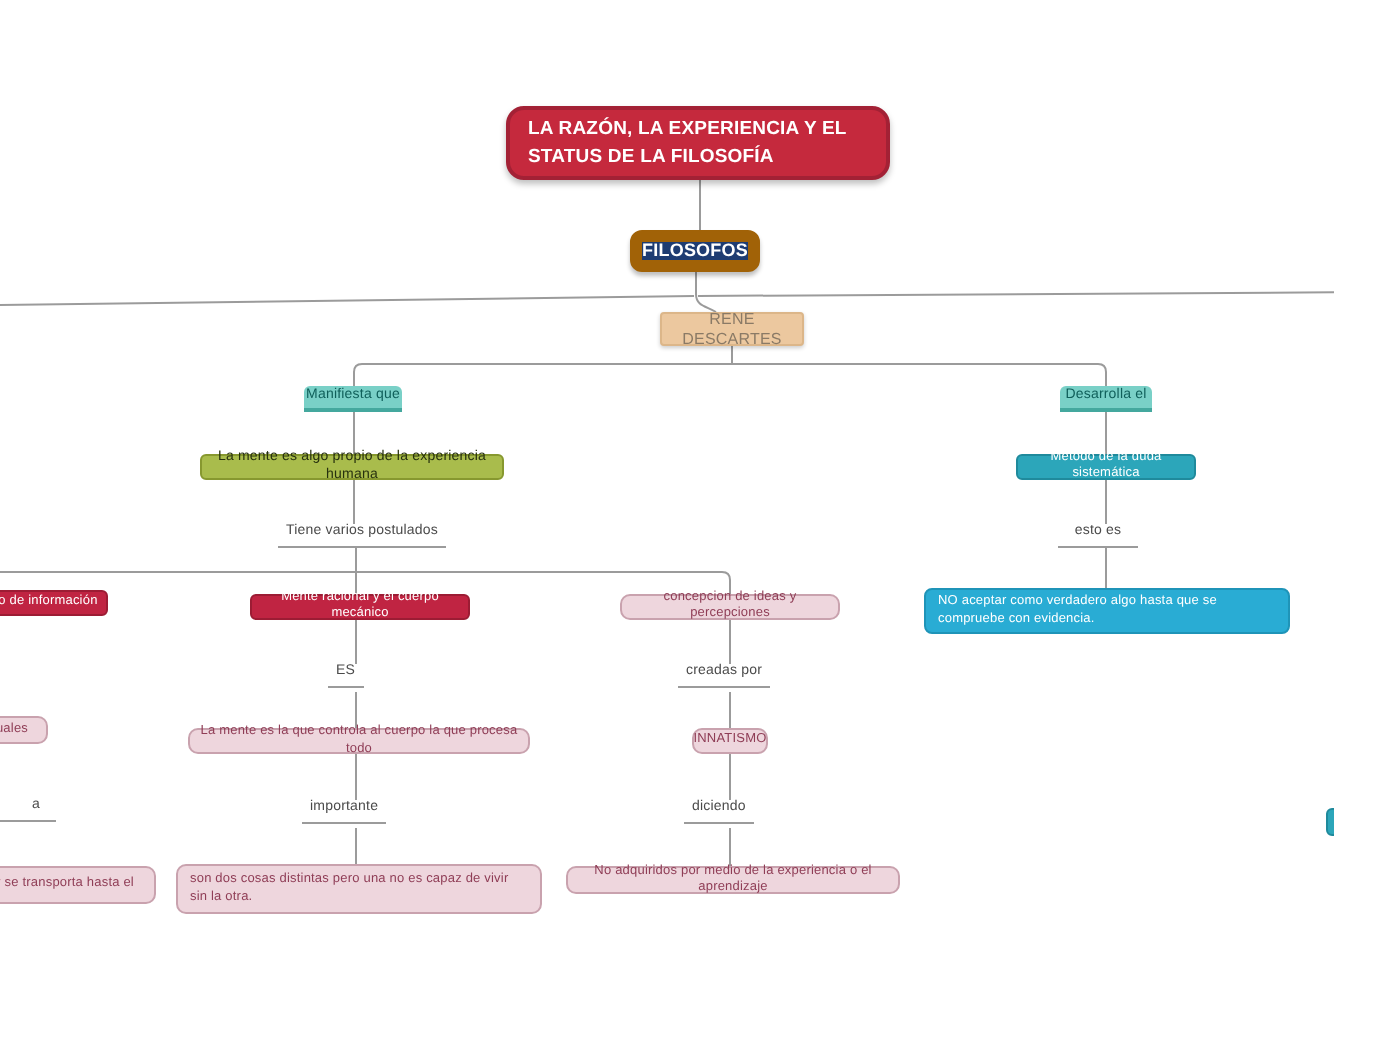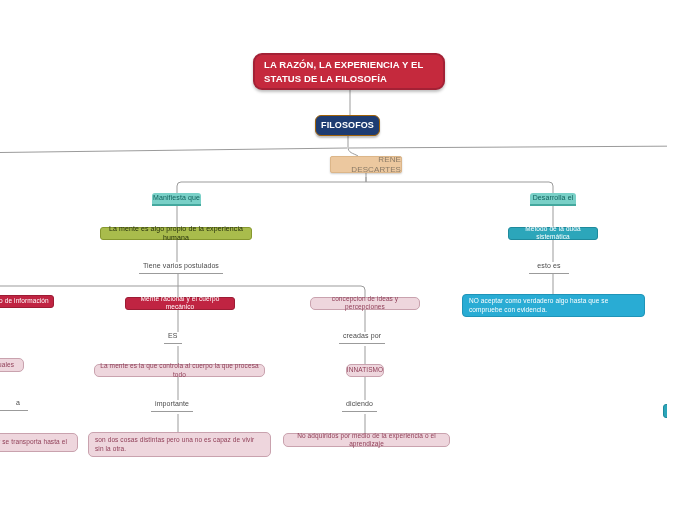--- a/index.html
+++ b/index.html
@@ -13,27 +13,27 @@
     display:flex;align-items:center;justify-content:center;
     text-align:center;line-height:1.25;letter-spacing:.1px;
     white-space:normal;
   }
   .n-title{
     background:#c5293d;border:2px solid #a32135;border-radius:9px;
     color:#fff;font-weight:bold;font-size:9.5px;text-align:left;
     padding:5px 9px;line-height:1.45;box-shadow:0 2px 3px rgba(0,0,0,.25);
   }
   .n-navy{
-    background:#1e3c72;border:1px solid #a16207;border-radius:6px;
+    background:#1e3c72;border:6px solid #a16207;border-radius:6px;
     color:#fff;font-weight:bold;font-size:9px;
     box-shadow:0 2px 2px rgba(0,0,0,.25);
   }
   .n-tan{
     background:#ecc89f;border:1px solid #dcb689;border-radius:2px;
-    color:#8a7a66;font-size:8px;box-shadow:0 1px 2px rgba(0,0,0,.2);text-align:right;
+    color:#8a7a66;font-size:8px;box-shadow:0 1px 2px rgba(0,0,0,.2);
   }
   .n-teal-light{
     background:#79d0c7;border-bottom:2px solid #44a89e;border-radius:3px 3px 0 0;
     color:#0f5f5a;font-size:7px;
   }
   .n-olive{
     background:#a9bc4c;border:1px solid #87982f;border-radius:3px;
     color:#26300e;font-size:7px;
   }
   .n-crimson{

